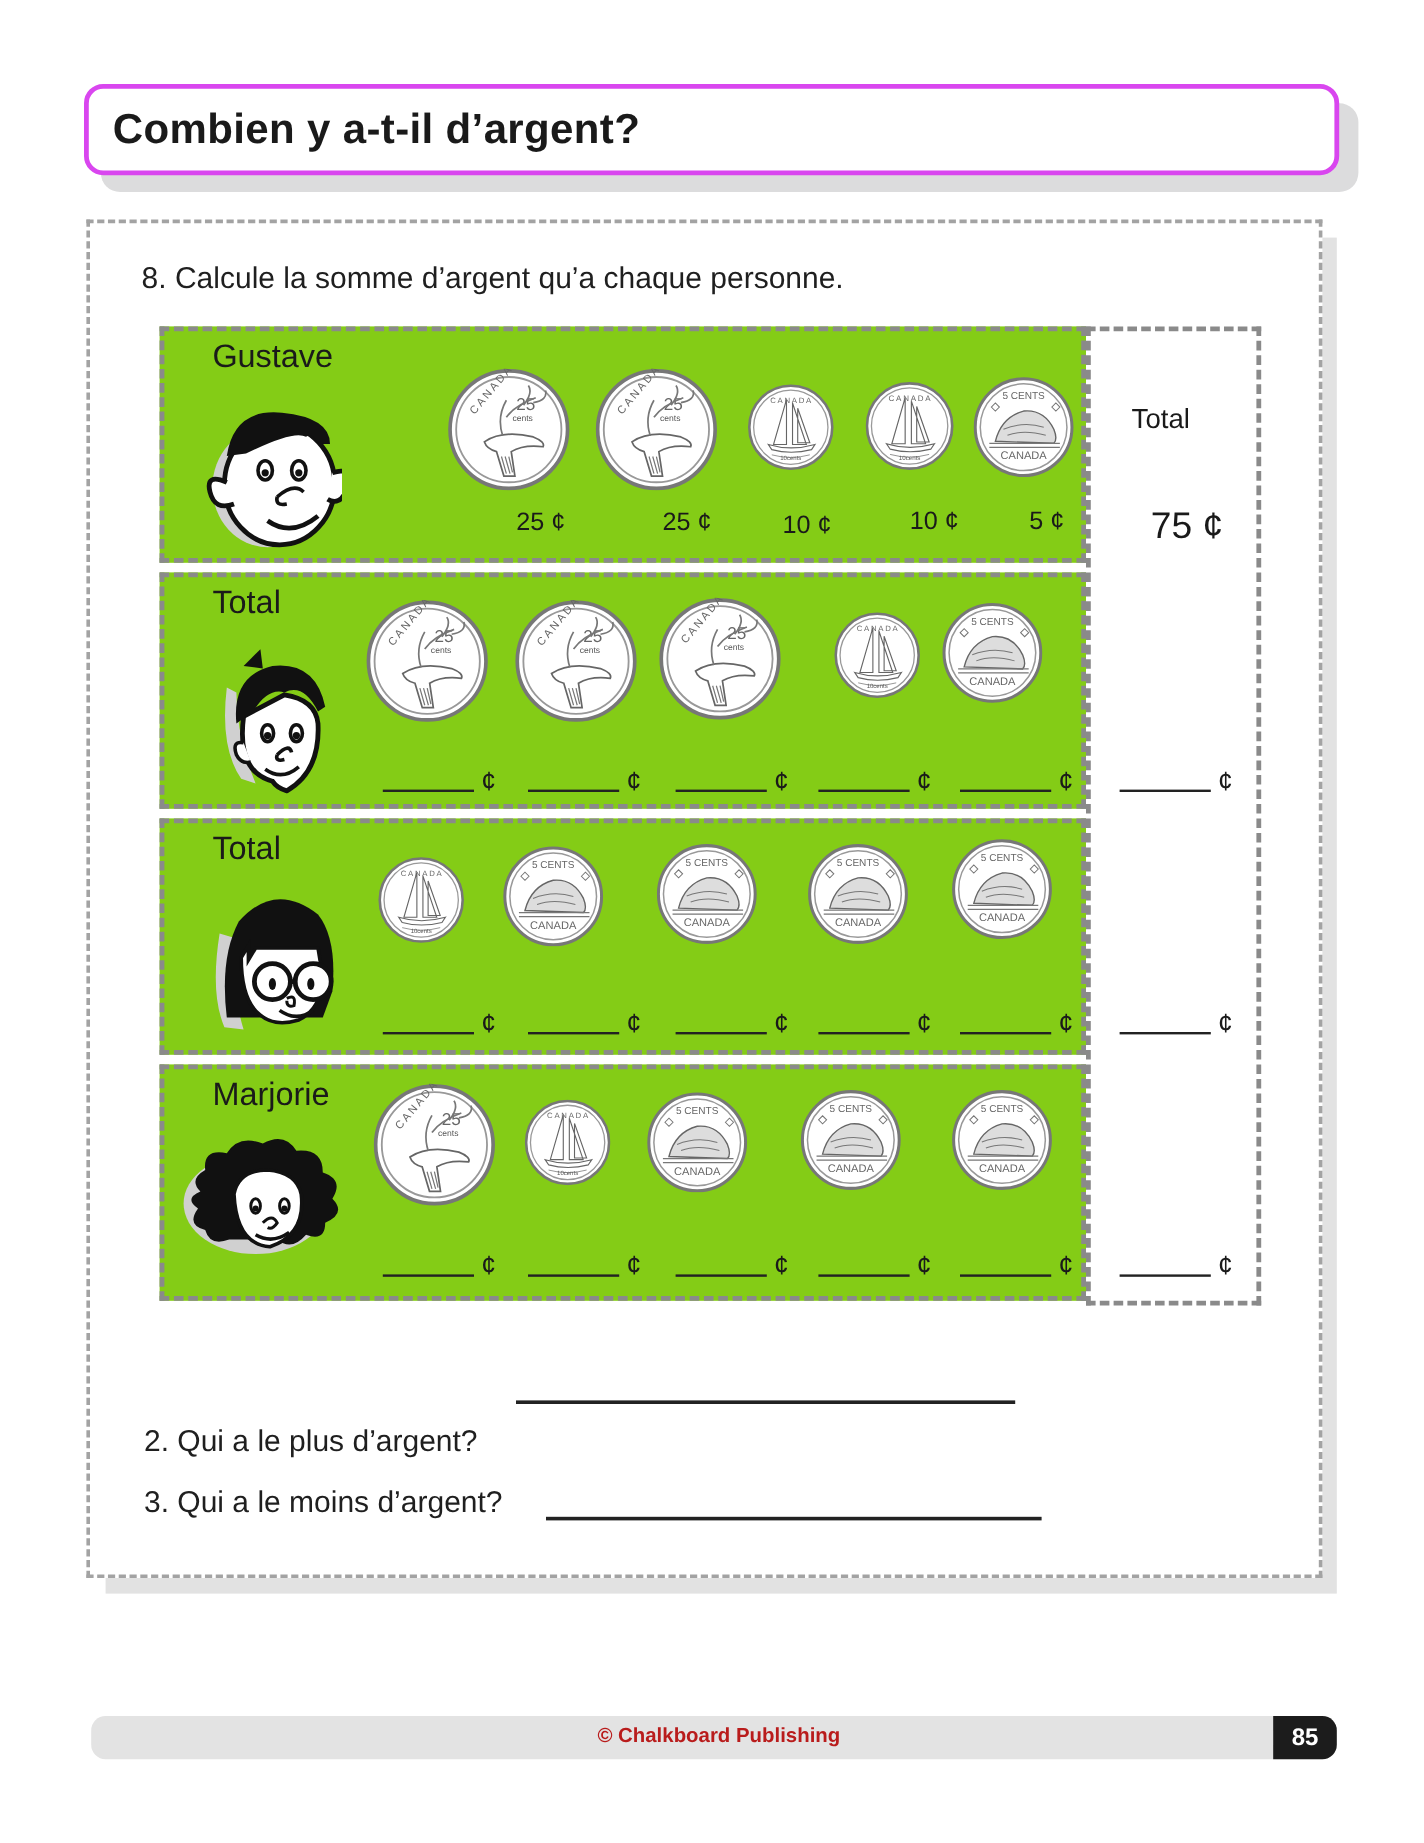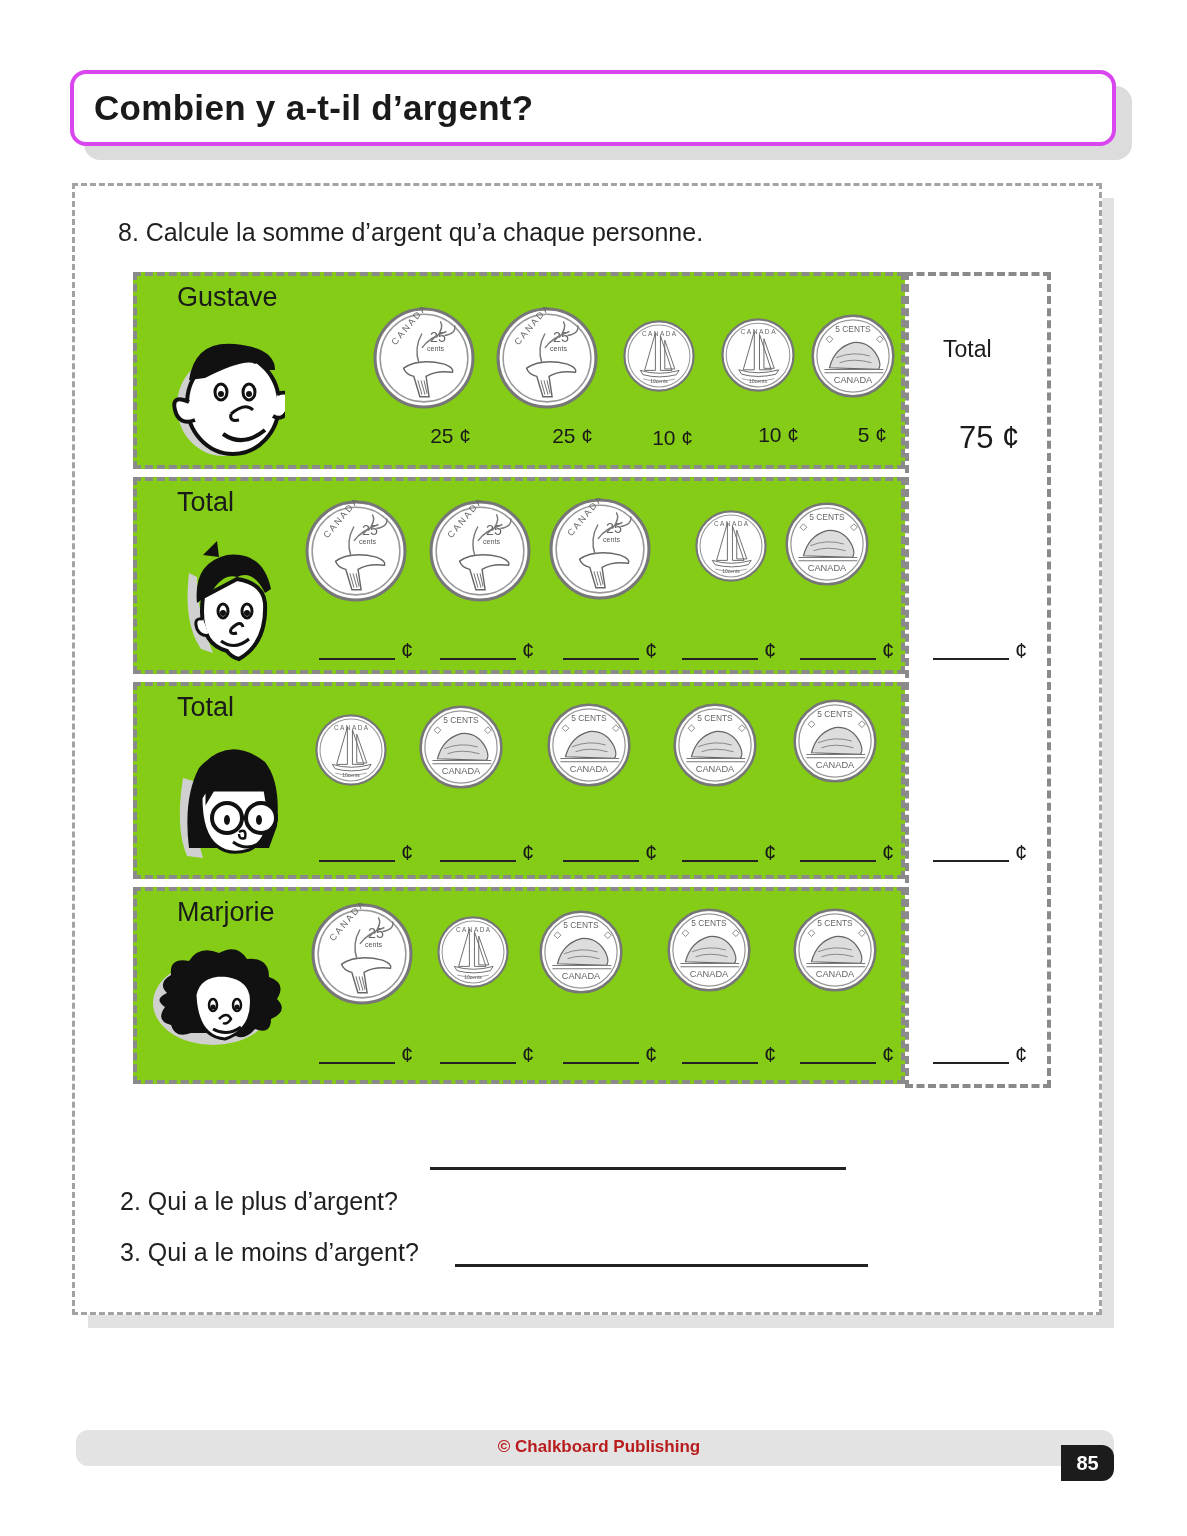--- a/index.html
+++ b/index.html
@@ -29,21 +29,21 @@
     .total-box { position: absolute; left: 905px; top: 272px; width: 146px; height: 816px; border: 4px dashed #8a8a8a; background: #fff; }
     .total-label { position: absolute; left: 34px; top: 60px; font-size: 23px; color: #1a1a1a; }
     .total-value { position: absolute; left: 50px; top: 144px; font-size: 31px; color: #1a1a1a; }
 
     .question { position: absolute; font-size: 25px; color: #1f1f1f; }
     .answer-line { position: absolute; height: 3px; background: #222; }
 
     
     .footer { position: absolute; left: 76px; top: 1430px; width: 1038px; height: 36px; background: #e3e3e3; border-radius: 12px; }
     .footer-text { position: absolute; left: 0; width: 1046px; top: 7px; text-align: center; font-size: 17px; font-weight: bold; color: #b91c1c; }
-    .page-num { position: absolute; left: 1061px; top: 1430px; width: 53px; height: 36px; background: #1c1c1c; border-radius: 0 12px 12px 0; color: #fff; font-size: 20px; font-weight: bold; text-align: center; line-height: 36px; margin-top: 15px; }
+    .page-num { position: absolute; left: 1061px; top: 1430px; width: 53px; height: 36px; background: #1c1c1c; border-radius: 0 12px 12px 0; color: #fff; font-size: 20px; font-weight: bold; text-align: center; line-height: 36px; }
   </style>
 </head>
 <body>
 
 <svg width="0" height="0" style="position:absolute">
   <defs>
     <symbol id="quarter" viewBox="0 0 100 100">
       <circle cx="50" cy="50" r="48" fill="#fff" stroke="#777" stroke-width="3"></circle>
       <circle cx="50" cy="50" r="43" fill="none" stroke="#999" stroke-width="1.5"></circle>
       <text x="22" y="38" font-size="9" fill="#666" font-family="Liberation Sans, sans-serif" transform="rotate(-50 22 38)">C A N A D A</text>

